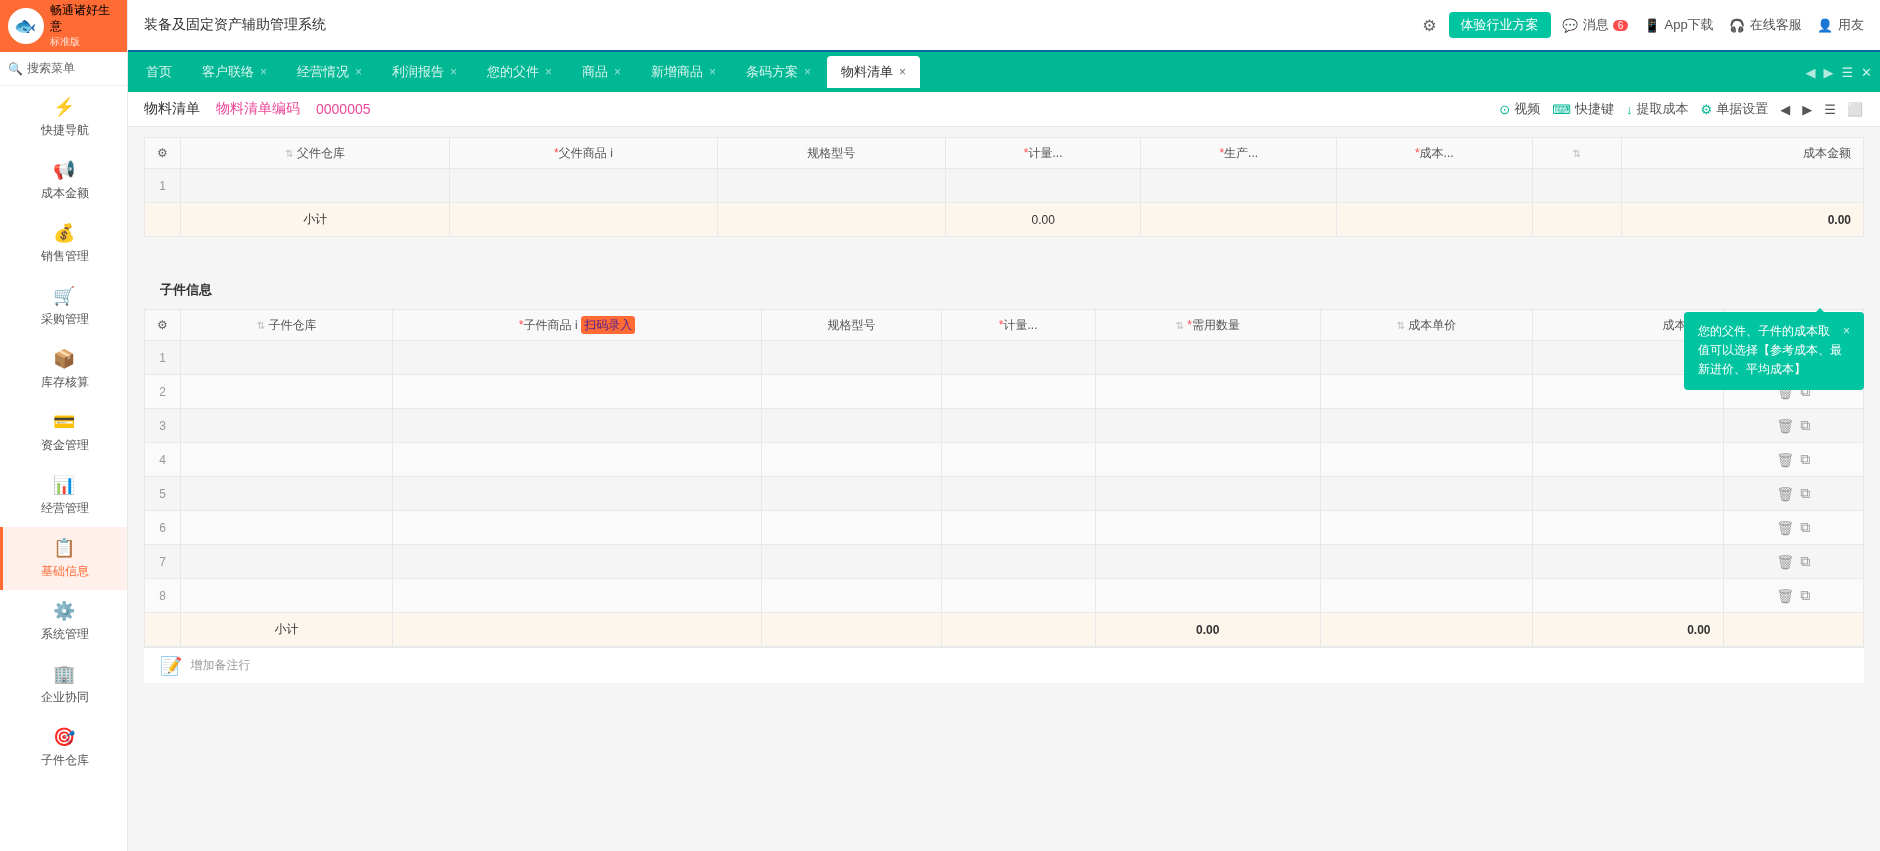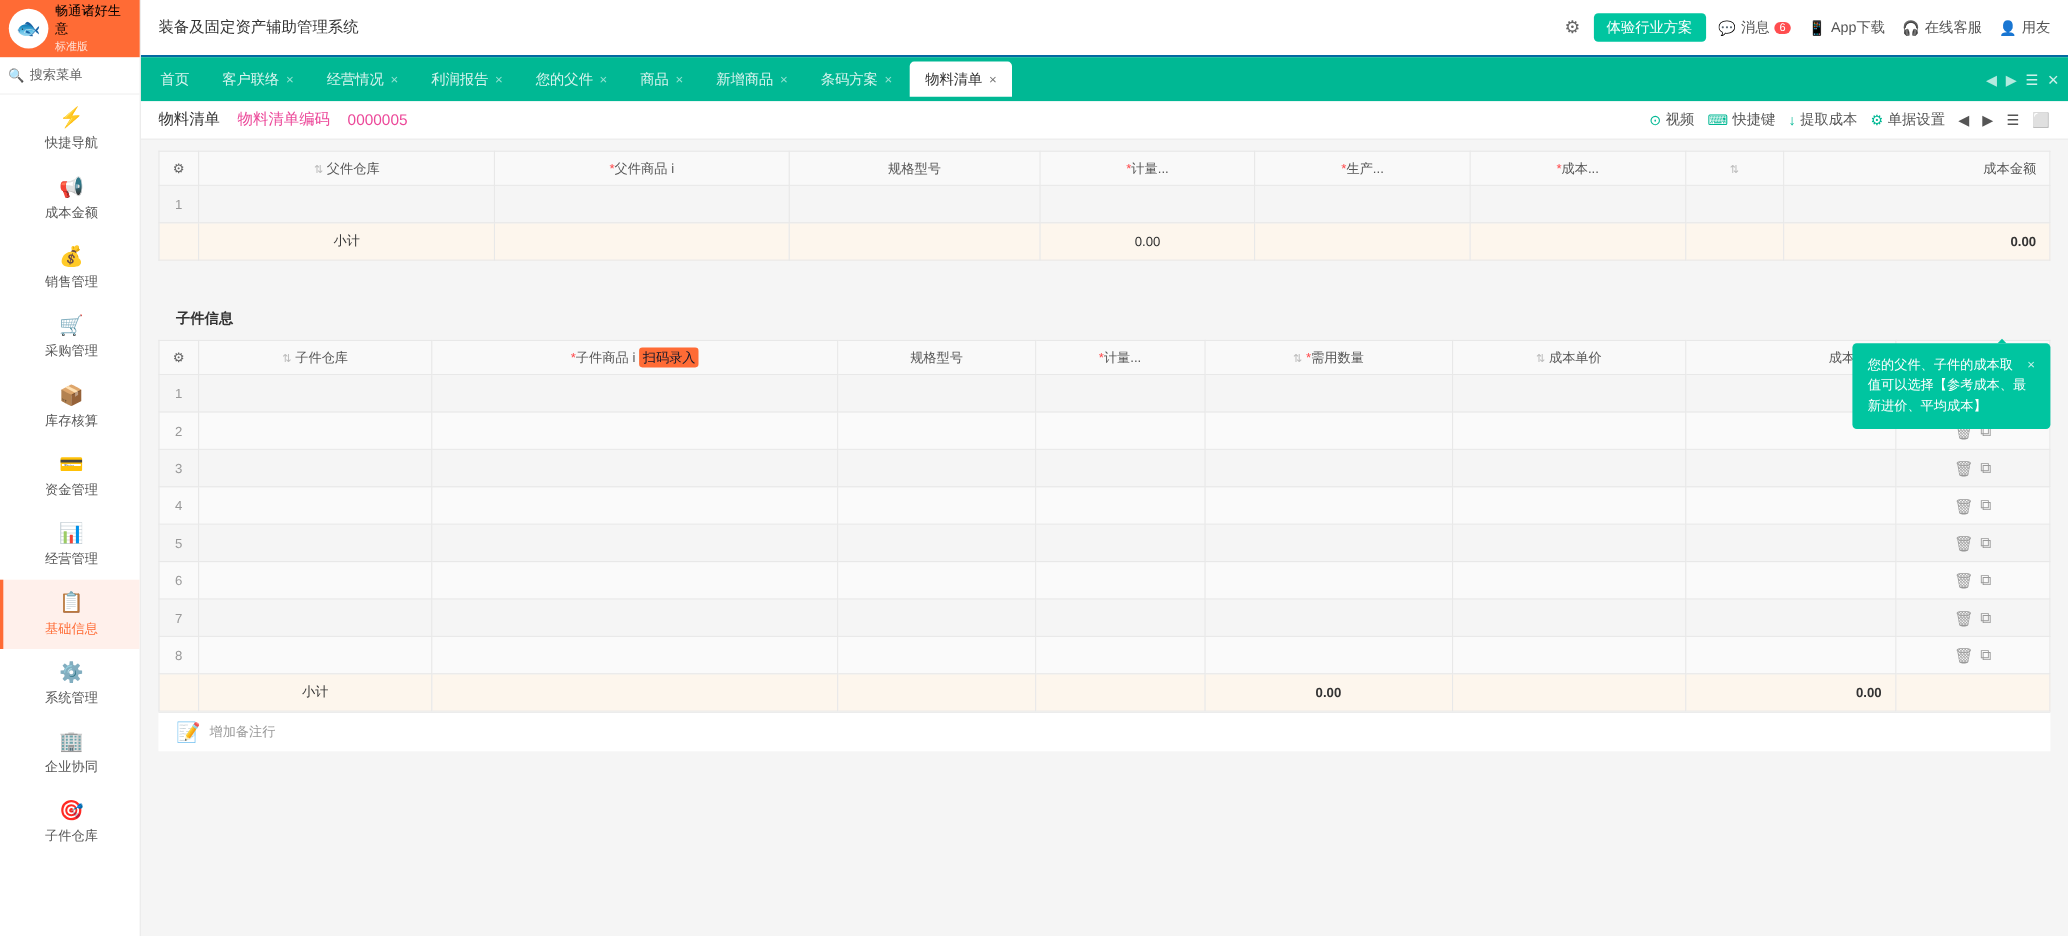--- a/index.html
+++ b/index.html
@@ -152,21 +152,21 @@
 
     .settings-th { background: #f9f9f9; border: 1px solid #e8e8e8; padding: 6px 8px; text-align: center; width: 36px; }
     .settings-col-icon { color: #666; cursor: pointer; }
 
     .action-icons { display: flex; align-items: center; justify-content: center; gap: 6px; }
     .action-icon { cursor: pointer; color: #999; font-size: 14px; }
 
     
     .scan-btn {
       background: #ff6b35;
-      color: #0f172a;
+      color: #4c1d95;
       padding: 2px 3px;
       border-radius: 3px;
       font-size: 12px;
       cursor: pointer;
       white-space: nowrap;
     }
 
     
     .tooltip-popup {
       position: absolute;

